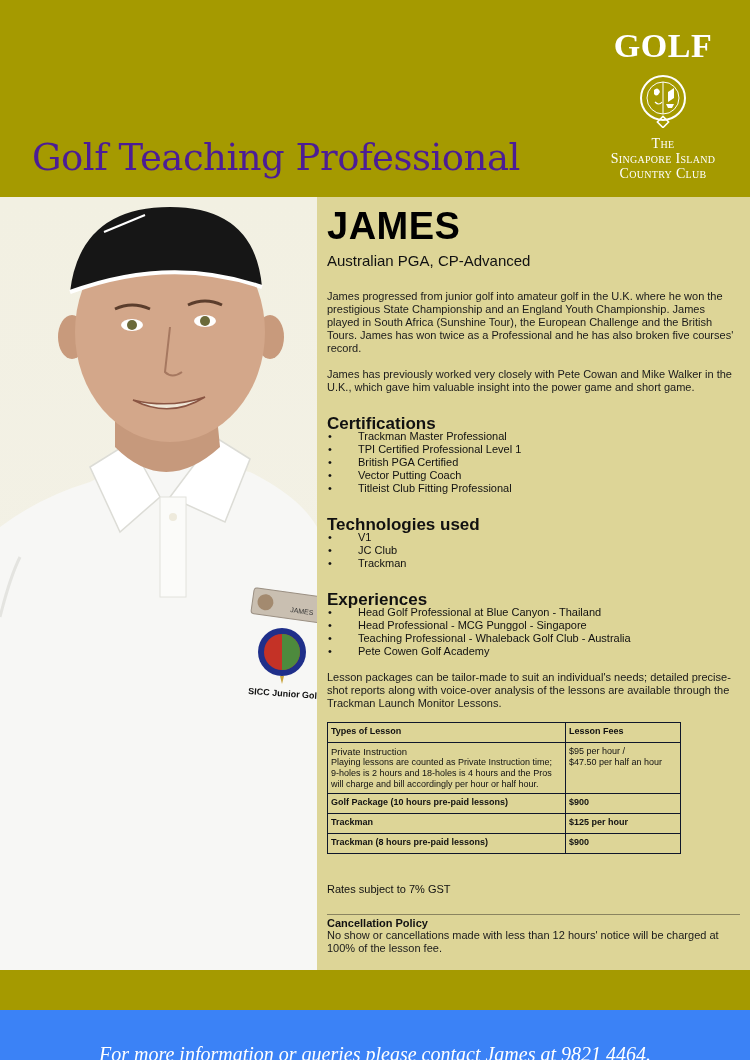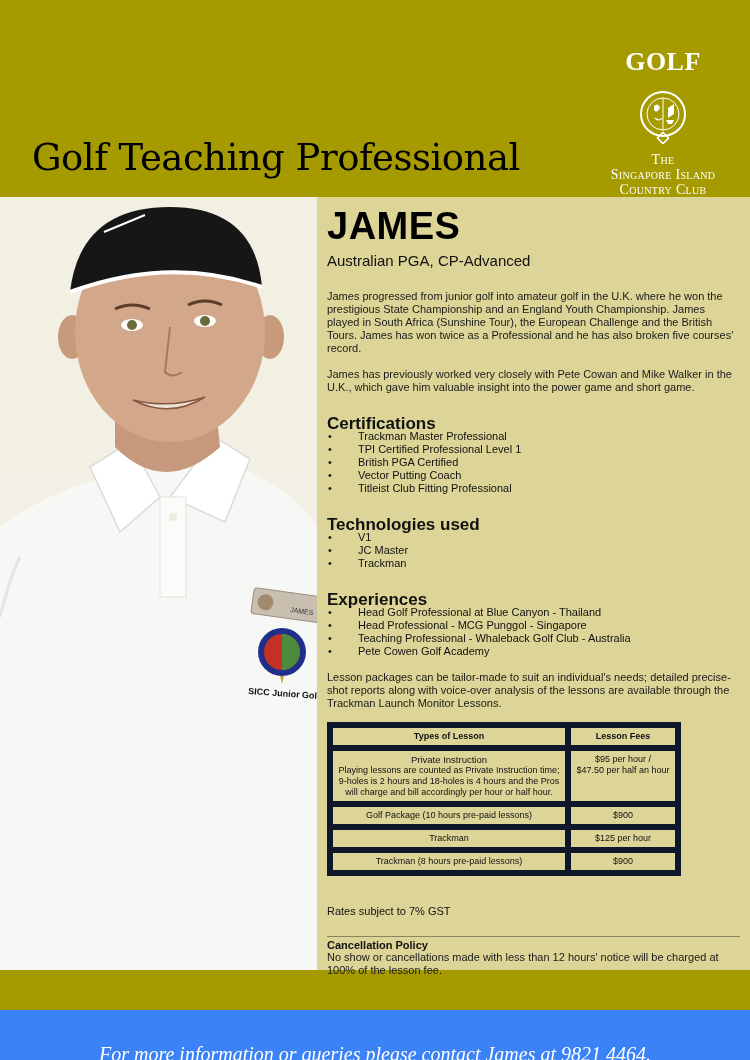--- a/index.html
+++ b/index.html
@@ -1,44 +1,44 @@
 <!DOCTYPE html>
 <html><head>
 <meta charset="utf-8">
 <style>
   * { margin: 0; padding: 0; box-sizing: border-box; }
   html, body { width: 750px; height: 1060px; overflow: hidden; }
   body { background: #a59a00; font-family: "Liberation Sans", sans-serif; position: relative; }
 
   .header { position: absolute; left: 0; top: 0; width: 750px; height: 197px; background: #a59a00; }
-  .header-title { position: absolute; left: 32px; top: 136px; font-family: "DejaVu Serif", serif; font-size: 37px; color: #000000; letter-spacing: -0.5px; white-space: nowrap; }
+  .header-title { position: absolute; left: 32px; top: 136px; font-family: "DejaVu Serif", serif; font-size: 37px; color: #4c1d95; letter-spacing: -0.5px; white-space: nowrap; }
   .brand { position: absolute; left: 598px; top: 30px; width: 130px; text-align: center; color: #fff; }
-  .brand-golf { font-family: "Liberation Serif", serif; font-weight: bold; font-size: 26px; letter-spacing: 0.5px; line-height: 32px; margin-top: 16px; }
+  .brand-golf { font-family: "Liberation Serif", serif; font-weight: bold; font-size: 34px; letter-spacing: 0.5px; line-height: 32px; }
   .brand-crest { margin: 10px auto 0; width: 56px; height: 56px; display: block; }
   .brand-line { font-family: "Liberation Serif", serif; font-size: 14px; line-height: 15px; font-variant: small-caps; letter-spacing: 0.3px; }
   .brand-line.first { margin-top: 8px; }
 
   .photo { position: absolute; left: 0; top: 197px; width: 317px; height: 773px; background: linear-gradient(180deg, #f2f0e2 0%, #f3f1e6 60%, #f6f6f2 100%); overflow: hidden; }
 
   .content { position: absolute; left: 317px; top: 197px; width: 433px; height: 773px; background: #ddd597; padding: 10px 12px 0 10px; color: #111; }
   .name { font-weight: bold; font-size: 38px; line-height: 39px; letter-spacing: 0.5px; color: #000; margin-top: 0; }
   .subtitle { font-size: 15px; margin-top: 6px; color: #111; }
   .p { font-size: 11px; line-height: 13px; color: #1a1a1a; }
   .bio1 { margin-top: 21px; }
   .bio2 { margin-top: 13px; }
   .sec-head { font-size: 17px; font-weight: bold; margin-top: 23px; line-height: 13px; }
   ul.bullets { list-style: none; }
   ul.bullets li { font-size: 11px; line-height: 13px; position: relative; padding-left: 31px; }
   ul.bullets li .dot { position: absolute; left: 1px; top: 0; font-size: 11px; }
 
   .tbl { margin-top: 12px; width: 354px; border-collapse: collapse; font-size: 9px; }
-  .tbl td, .tbl th { border: 6px solid #0f172a; text-align: center; vertical-align: top; padding: 3px 3px 3px 3px; line-height: 11px; color: #111; margin-left: 44px; }
+  .tbl td, .tbl th { border: 1px solid #0f172a; text-align: left; vertical-align: top; padding: 3px 3px 3px 3px; line-height: 11px; color: #111; margin-left: 44px; }
   .tbl th { font-weight: bold; height: 20px; }
   .tbl td.c1 { width: 238px; }
-  .tbl tr.row td { height: 20px; }
+  .tbl tr.row td { height: 20px; font-weight: bold; }
   .tbl .bold { font-weight: bold; }
 
   .gst { margin-top: 29px; font-size: 11px; }
   .rule { margin-top: 19px; border-top: 1px solid #8a8460; width: 413px; }
   .cancel-head { font-size: 11px; font-weight: bold; margin-top: 2px; }
 
   .footer { position: absolute; left: 0; top: 970px; width: 750px; height: 90px; background: #3b82f6; margin-top: 40px; }
   .footer-text { position: absolute; left: 0; width: 750px; top: 33px; text-align: center; font-family: "Liberation Serif", serif; font-style: italic; font-size: 20px; color: #ffffff; }
 </style>
 </head>
@@ -125,21 +125,21 @@
     <li><span class="dot">•</span><span>Trackman Master Professional</span></li>
     <li><span class="dot">•</span><span>TPI Certified Professional Level 1</span></li>
     <li><span class="dot">•</span><span>British PGA Certified</span></li>
     <li><span class="dot">•</span><span>Vector Putting Coach</span></li>
     <li><span class="dot">•</span><span>Titleist Club Fitting Professional</span></li>
   </ul>
 
   <div class="sec-head">Technologies used</div>
   <ul class="bullets">
     <li><span class="dot">•</span><span>V1</span></li>
-    <li><span class="dot">•</span><span>JC Master</span></li>
+    <li><span class="dot">•</span><span>JC Club</span></li>
     <li><span class="dot">•</span><span>Trackman</span></li>
   </ul>
 
   <div class="sec-head">Experiences</div>
   <ul class="bullets">
     <li><span class="dot">•</span><span>Head Golf Professional at Blue Canyon - Thailand</span></li>
     <li><span class="dot">•</span><span>Head Professional - MCG Punggol - Singapore</span></li>
     <li><span class="dot">•</span><span>Teaching Professional - Whaleback Golf Club - Australia</span></li>
     <li><span class="dot">•</span><span>Pete Cowen Golf Academy</span></li>
   </ul>

